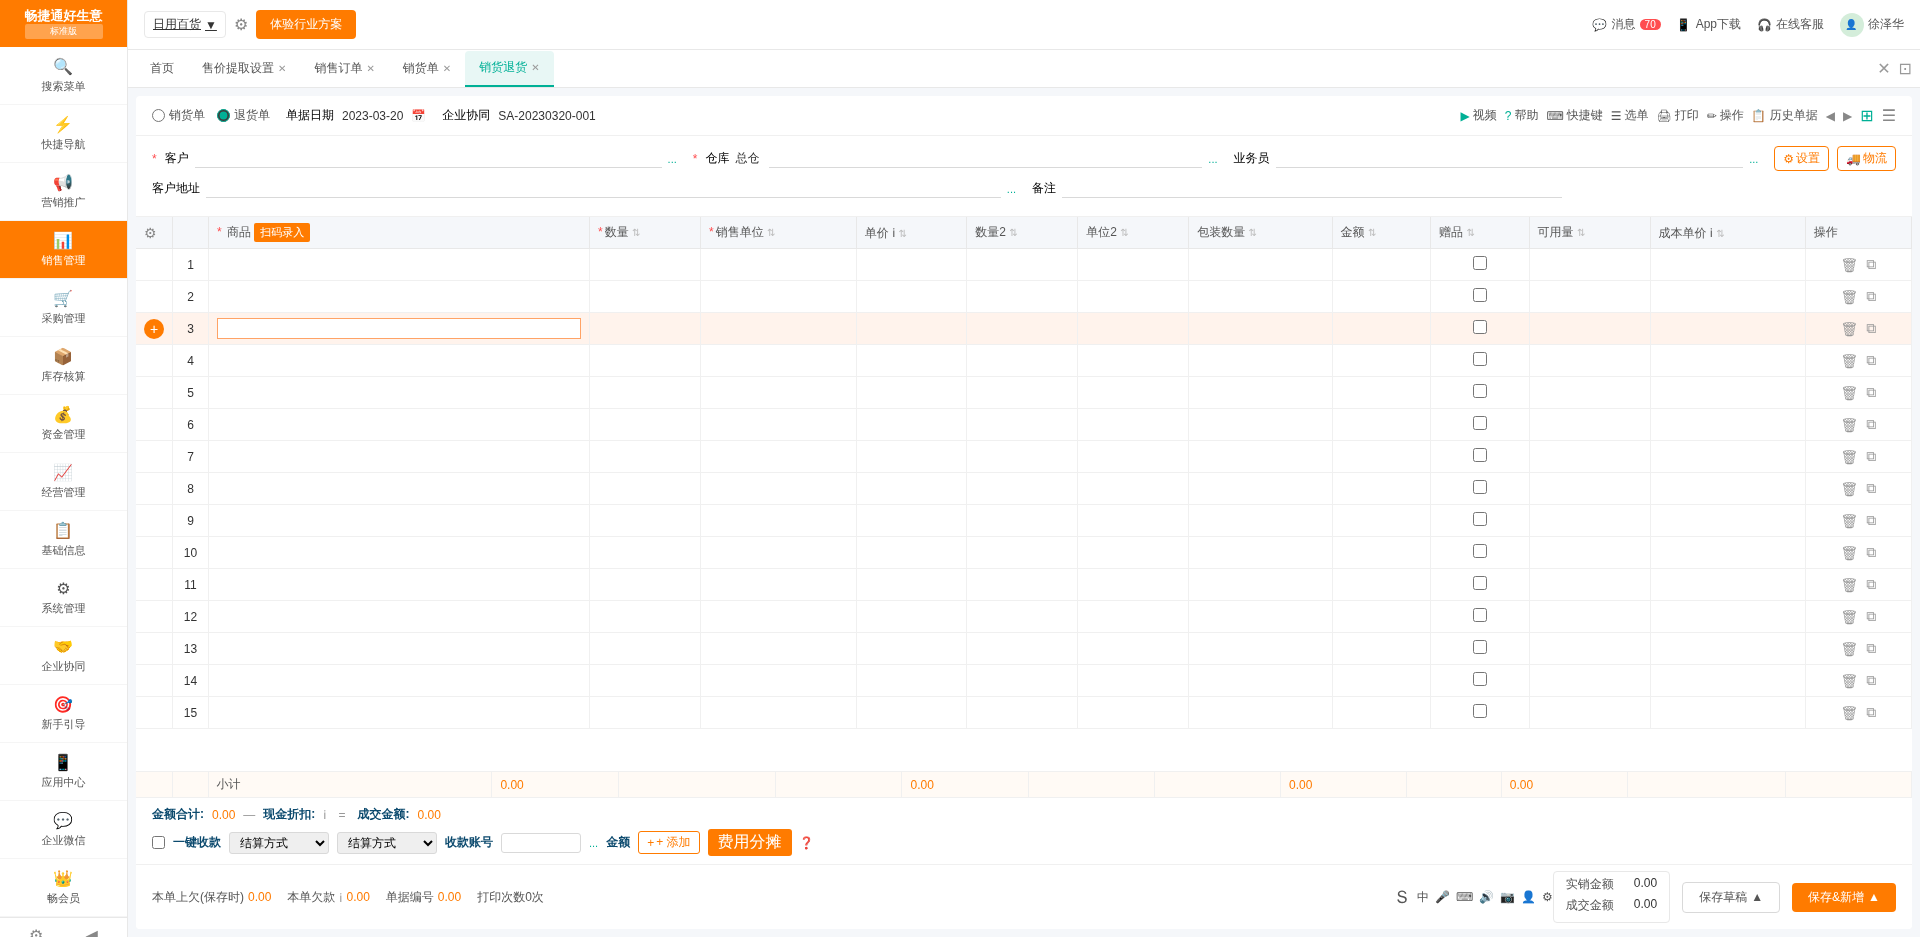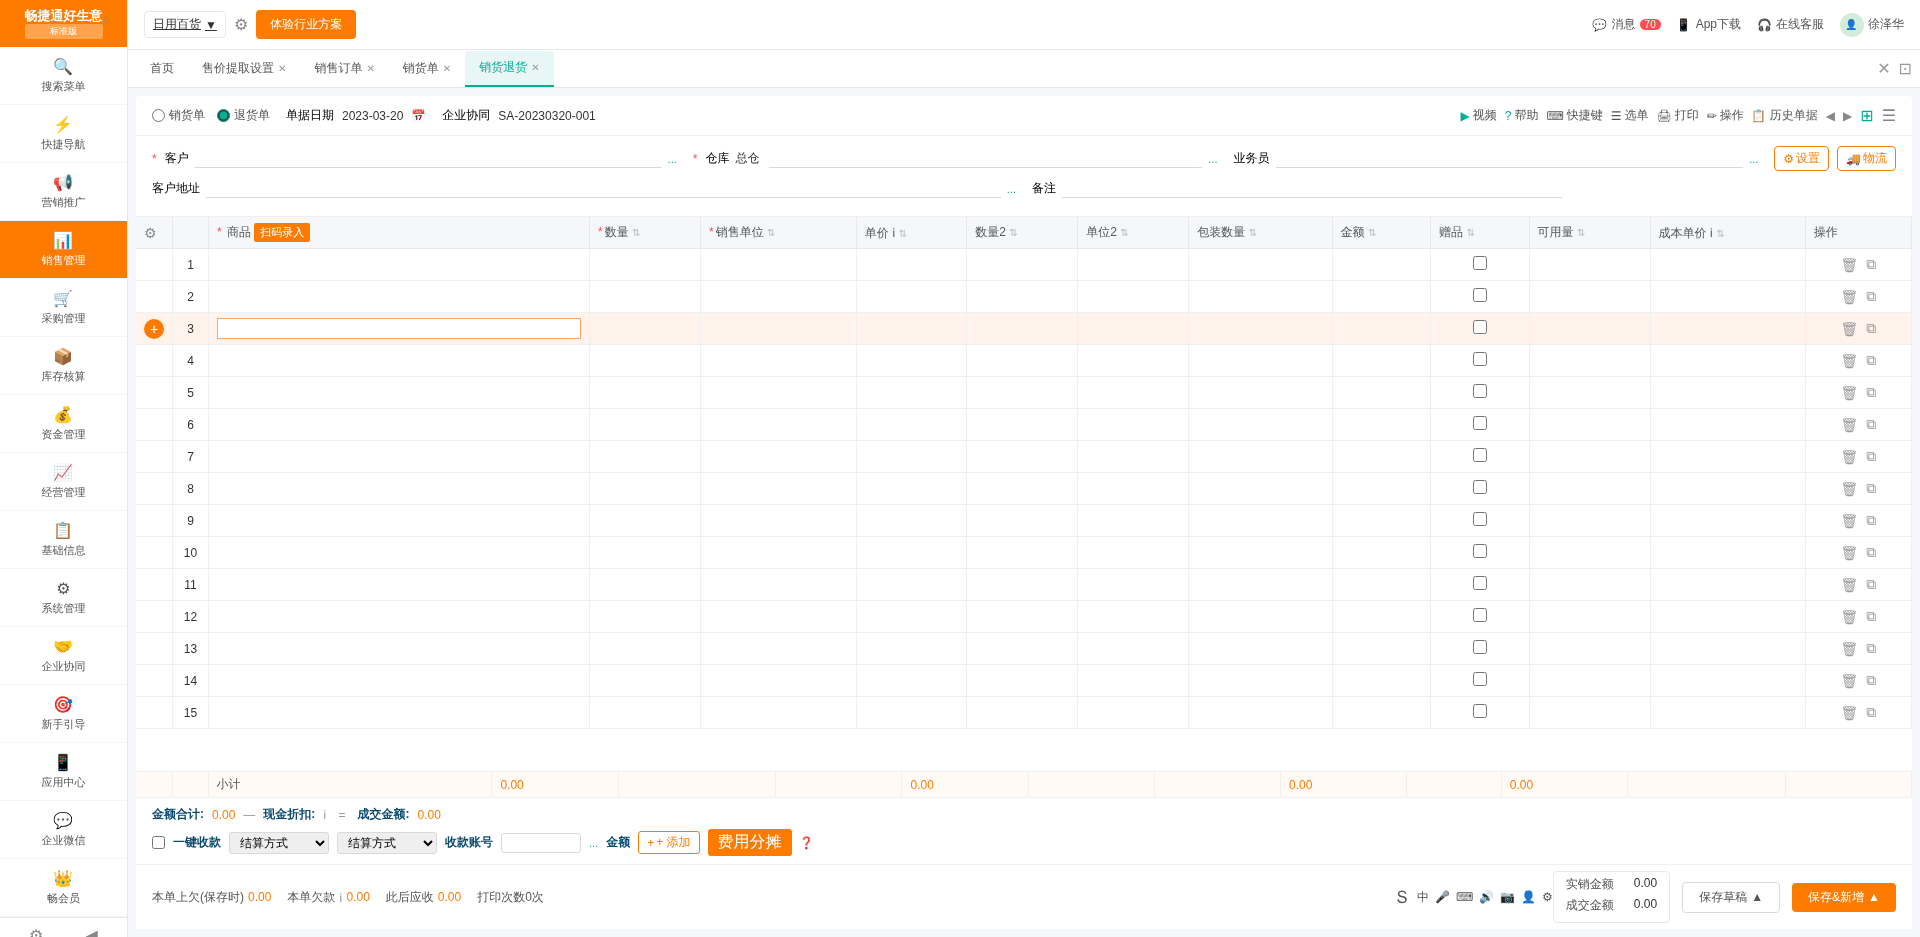--- a/index.html
+++ b/index.html
@@ -821,21 +821,21 @@
           <div class="status-item">
             <span>本单上欠(保存时)</span>
             <span style="color:#ff7b00; font-weight:500;">0.00</span>
           </div>
           <div class="status-item">
             <span>本单欠款</span>
             <span style="color:#999; cursor:pointer;">ℹ</span>
             <span style="color:#ff7b00; font-weight:500;">0.00</span>
           </div>
           <div class="status-item">
-            <span>此后应收</span>
+            <span>单据编号</span>
             <span style="color:#ff7b00; font-weight:500;">0.00</span>
           </div>
           <div class="status-item">
             <span>打印次数0次</span>
           </div>
 
           <div style="margin-left:auto; display:flex; align-items:center; gap:6px;">
             <span style="font-size:18px;">Ｓ</span>
             <span>中</span>
             <span style="cursor:pointer;">🎤</span>

